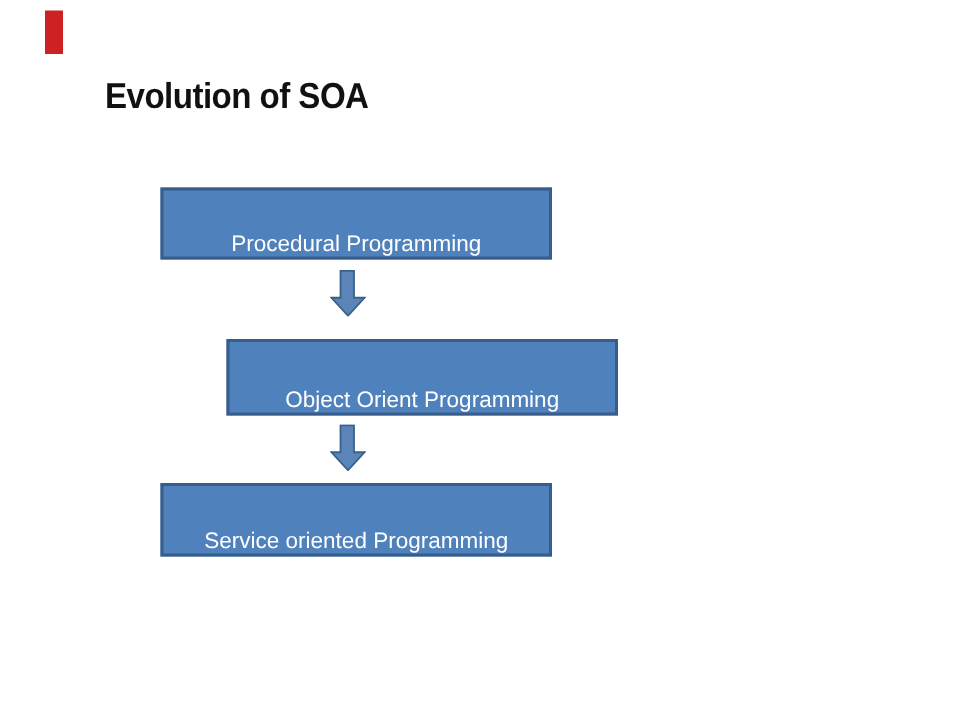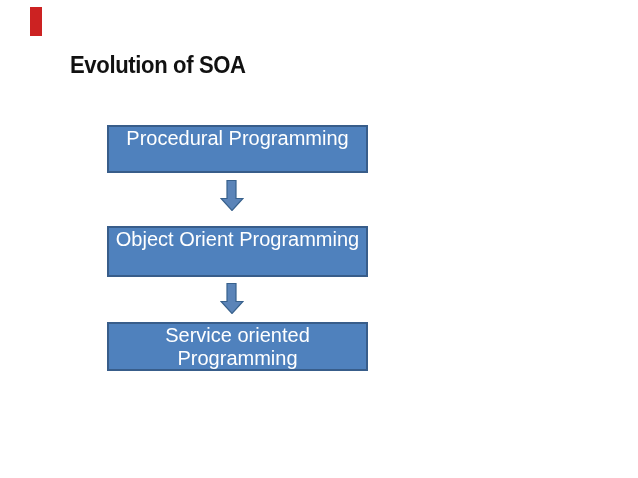--- a/index.html
+++ b/index.html
@@ -37,28 +37,28 @@
     white-space: nowrap;
   }
   .box {
     position: absolute;
     left: 107px;
     width: 261px;
     box-sizing: border-box;
     background: var(--box-fill, #4f81bd);
     border: 2px solid var(--box-border, #385d8a);
     display: flex;
-    align-items: flex-start;
+    align-items: flex-end;
     justify-content: center;
     color: var(--box-text, #ffffff);
-    font-size: 20px;
+    font-size: 15px;
     text-align: center;
   }
   .box1 { top: 125px; height: 48px; }
-  .box2 { top: 226px; height: 51px; }
+  .box2 { top: 226px; height: 51px; margin-left: 44px; }
   .box3 { top: 322px; height: 49px; }
   .arrow {
     position: absolute;
     left: 220px;
     width: 24px;
     height: 31px;
   }
   .arrow1 { top: 180px; }
   .arrow2 { top: 283px; }
   .arrow polygon {

